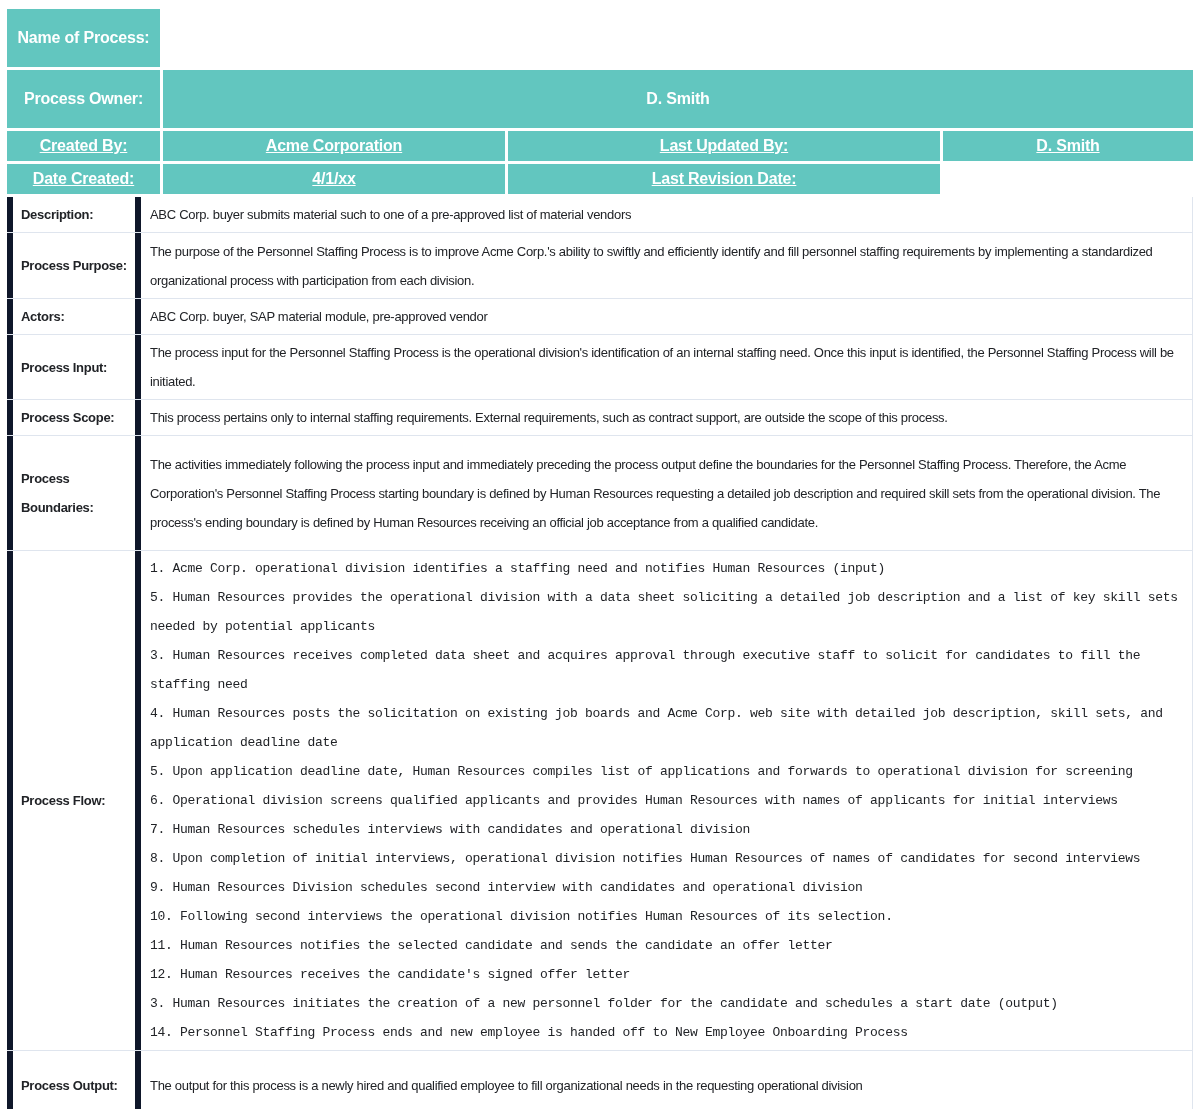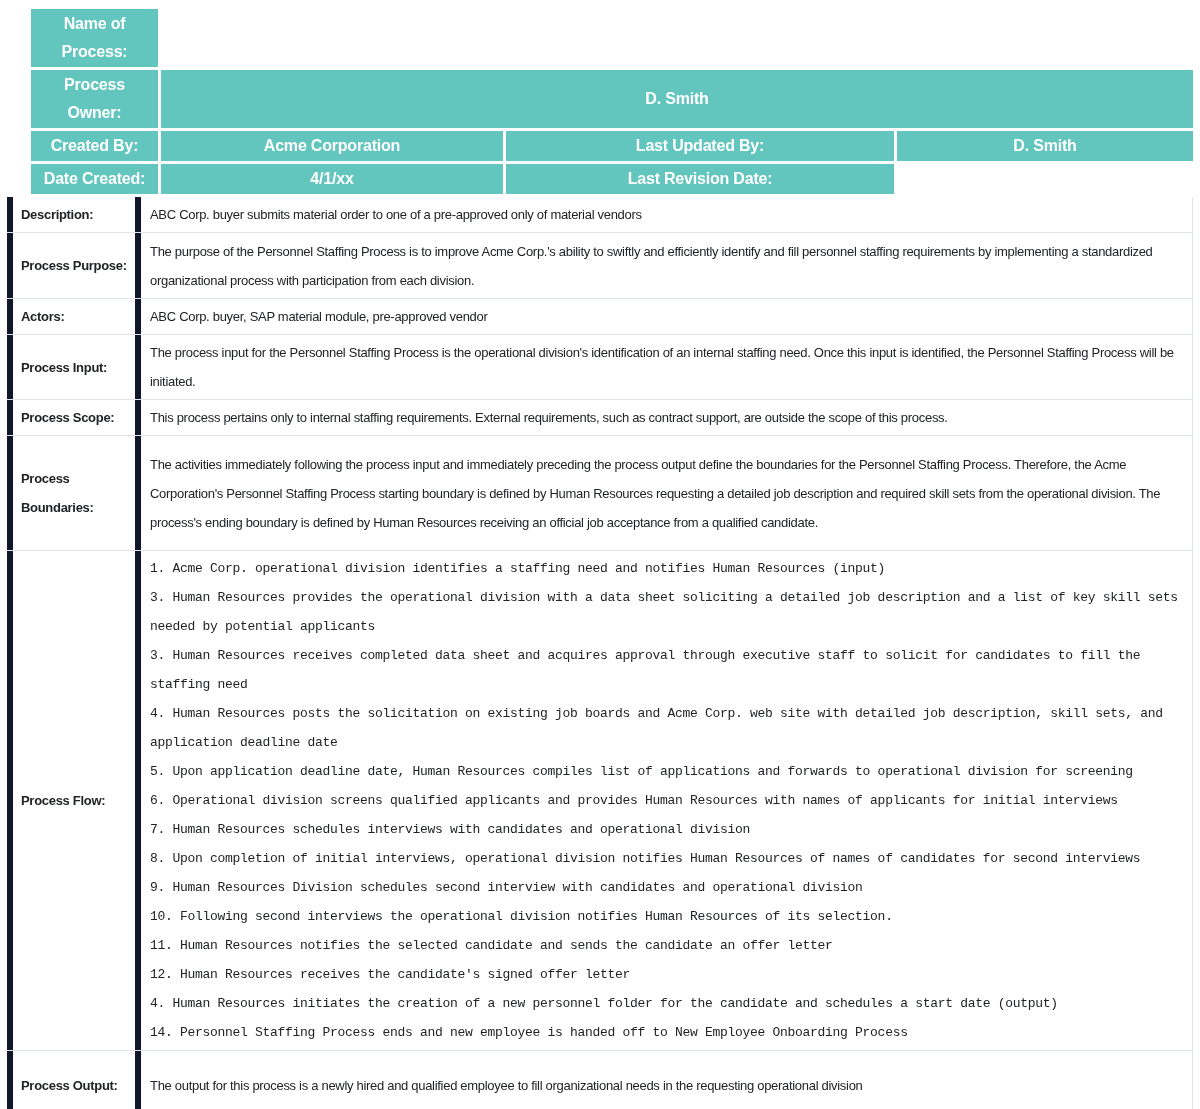--- a/index.html
+++ b/index.html
@@ -25,27 +25,27 @@
     font-weight: bold;
     font-size: 16px;
     letter-spacing: -0.2px;
     line-height: 28px;
     display: flex; align-items: center; justify-content: center;
     text-align: center;
     padding: 1px 4px;
   }
   .teal-row { margin-bottom: 3px; }
   .teal-row .cell + .cell { margin-left: 3px; }
-  .t-label   { width: 127px; flex: none; margin-left: 24px; }
+  .t-label   { width: 153px; flex: none; }
   .t-value   { flex: 1; }
   .t-v1      { width: 342px; flex: none; }
-  .t-l2      { width: 388px; flex: none; }
+  .t-l2      { width: 432px; flex: none; }
   .t-v2      { flex: 1; }
   .h-tall .cell { min-height: 58px; }
-  .h-short .cell { min-height: 28px; }
+  .h-short .cell { min-height: 28px; text-decoration: underline; }
 
   
   .body-row {
     border-bottom: 1px solid #dfe5ee;
   }
   .body-row:first-of-type { border-top: 1px solid #dfe5ee; }
   .body-row .cell {
     display: flex; align-items: center;
     font-size: 13px;
     letter-spacing: -0.3px;
@@ -101,21 +101,21 @@
   </div>
 
   <div class="row teal-row h-short">
     <div class="cell t-label">Date Created:</div>
     <div class="cell t-v1">4/1/xx</div>
     <div class="cell t-l2">Last Revision Date:</div>
   </div>
 
   <div class="row body-row r-desc">
     <div class="cell b-label">Description:</div>
-    <div class="cell b-content">ABC Corp. buyer submits material order to one of a pre-approved only of material vendors</div>
+    <div class="cell b-content">ABC Corp. buyer submits material such to one of a pre-approved list of material vendors</div>
   </div>
 
   <div class="row body-row r-purpose">
     <div class="cell b-label">Process Purpose:</div>
     <div class="cell b-content">The purpose of the Personnel Staffing Process is to improve Acme Corp.'s ability to swiftly and efficiently identify and fill personnel staffing requirements by implementing a standardized organizational process with participation from each division.</div>
   </div>
 
   <div class="row body-row r-actors">
     <div class="cell b-label">Actors:</div>
     <div class="cell b-content">ABC Corp. buyer, SAP material module, pre-approved vendor</div>
@@ -134,32 +134,32 @@
   <div class="row body-row r-bound">
     <div class="cell b-label">Process Boundaries:</div>
     <div class="cell b-content">The activities immediately following the process input and immediately preceding the process output define the boundaries for the Personnel Staffing Process. Therefore, the Acme Corporation's Personnel Staffing Process starting boundary is defined by Human Resources requesting a detailed job description and required skill sets from the operational division. The process's ending boundary is defined by Human Resources receiving an official job acceptance from a qualified candidate.</div>
   </div>
 
   <div class="row body-row r-flow">
     <div class="cell b-label">Process Flow:</div>
     <div class="cell b-content flow-list">
         <div>
           <div class="flow-item">1. Acme Corp. operational division identifies a staffing need and notifies Human Resources (input)</div>
-          <div class="flow-item">3. Human Resources provides the operational division with a data sheet soliciting a detailed job description and a list of key skill sets needed by potential applicants</div>
+          <div class="flow-item">5. Human Resources provides the operational division with a data sheet soliciting a detailed job description and a list of key skill sets needed by potential applicants</div>
           <div class="flow-item">3. Human Resources receives completed data sheet and acquires approval through executive staff to solicit for candidates to fill the staffing need</div>
           <div class="flow-item">4. Human Resources posts the solicitation on existing job boards and Acme Corp. web site with detailed job description, skill sets, and application deadline date</div>
           <div class="flow-item">5. Upon application deadline date, Human Resources compiles list of applications and forwards to operational division for screening</div>
           <div class="flow-item">6. Operational division screens qualified applicants and provides Human Resources with names of applicants for initial interviews</div>
           <div class="flow-item">7. Human Resources schedules interviews with candidates and operational division</div>
           <div class="flow-item">8. Upon completion of initial interviews, operational division notifies Human Resources of names of candidates for second interviews</div>
           <div class="flow-item">9. Human Resources Division schedules second interview with candidates and operational division</div>
           <div class="flow-item">10. Following second interviews the operational division notifies Human Resources of its selection.</div>
           <div class="flow-item">11. Human Resources notifies the selected candidate and sends the candidate an offer letter</div>
           <div class="flow-item">12. Human Resources receives the candidate's signed offer letter</div>
-          <div class="flow-item">4. Human Resources initiates the creation of a new personnel folder for the candidate and schedules a start date (output)</div>
+          <div class="flow-item">3. Human Resources initiates the creation of a new personnel folder for the candidate and schedules a start date (output)</div>
           <div class="flow-item">14. Personnel Staffing Process ends and new employee is handed off to New Employee Onboarding Process</div>
         </div>
       </div>
   </div>
 
   <div class="row body-row r-output">
     <div class="cell b-label">Process Output:</div>
     <div class="cell b-content">The output for this process is a newly hired and qualified employee to fill organizational needs in the requesting operational division</div>
   </div>
 

